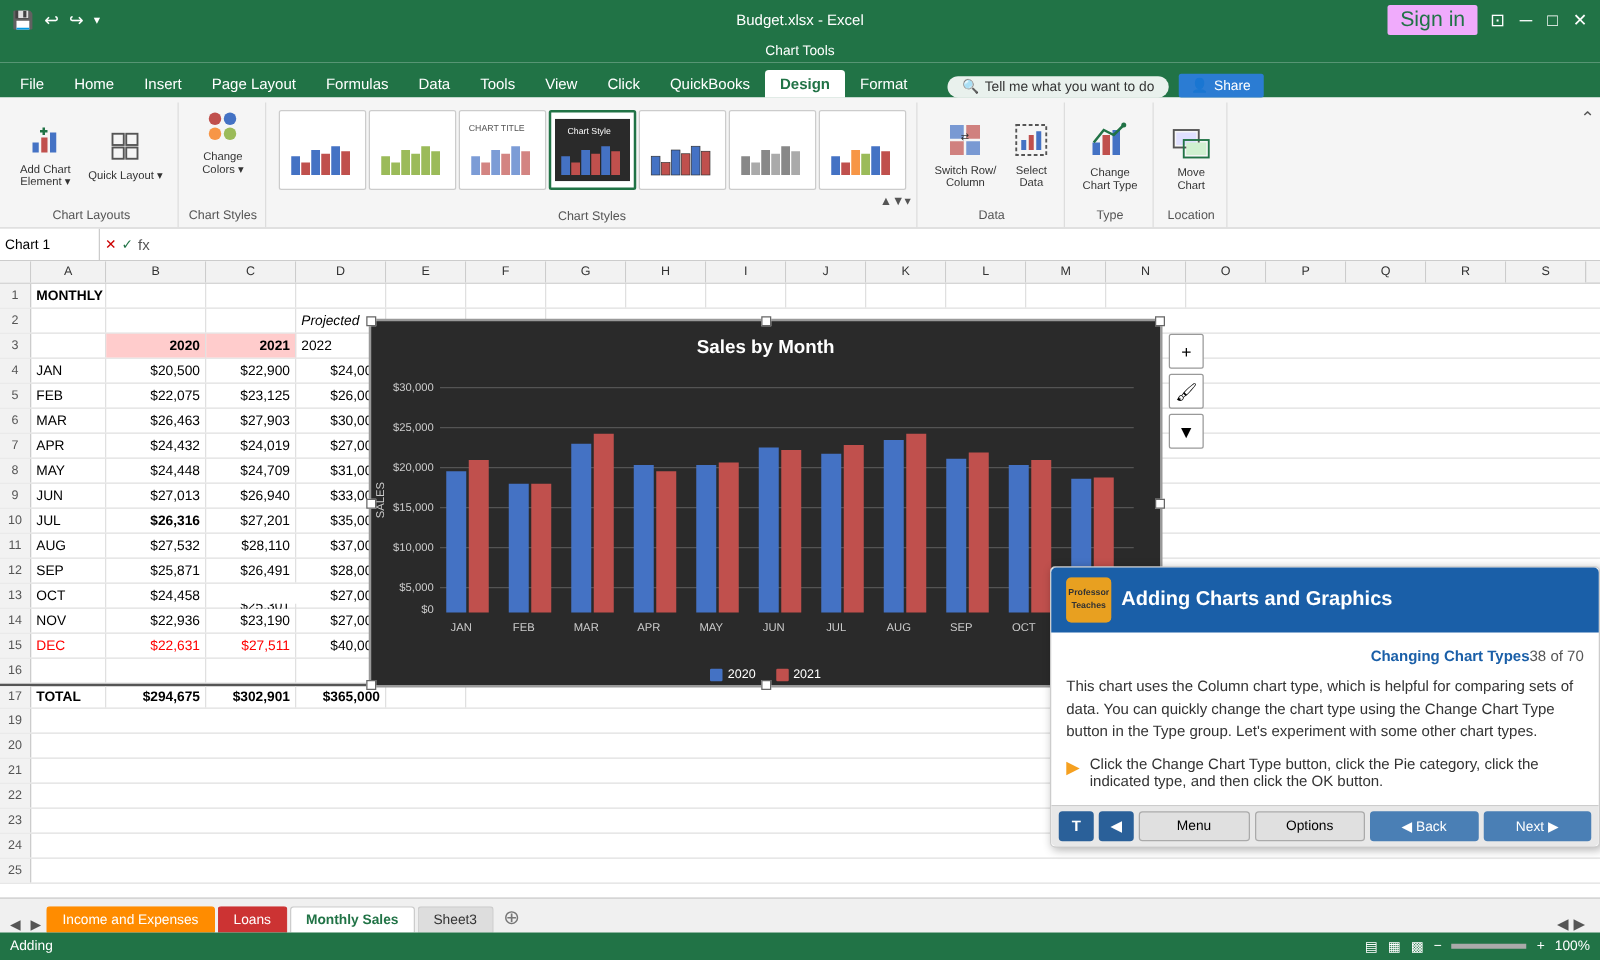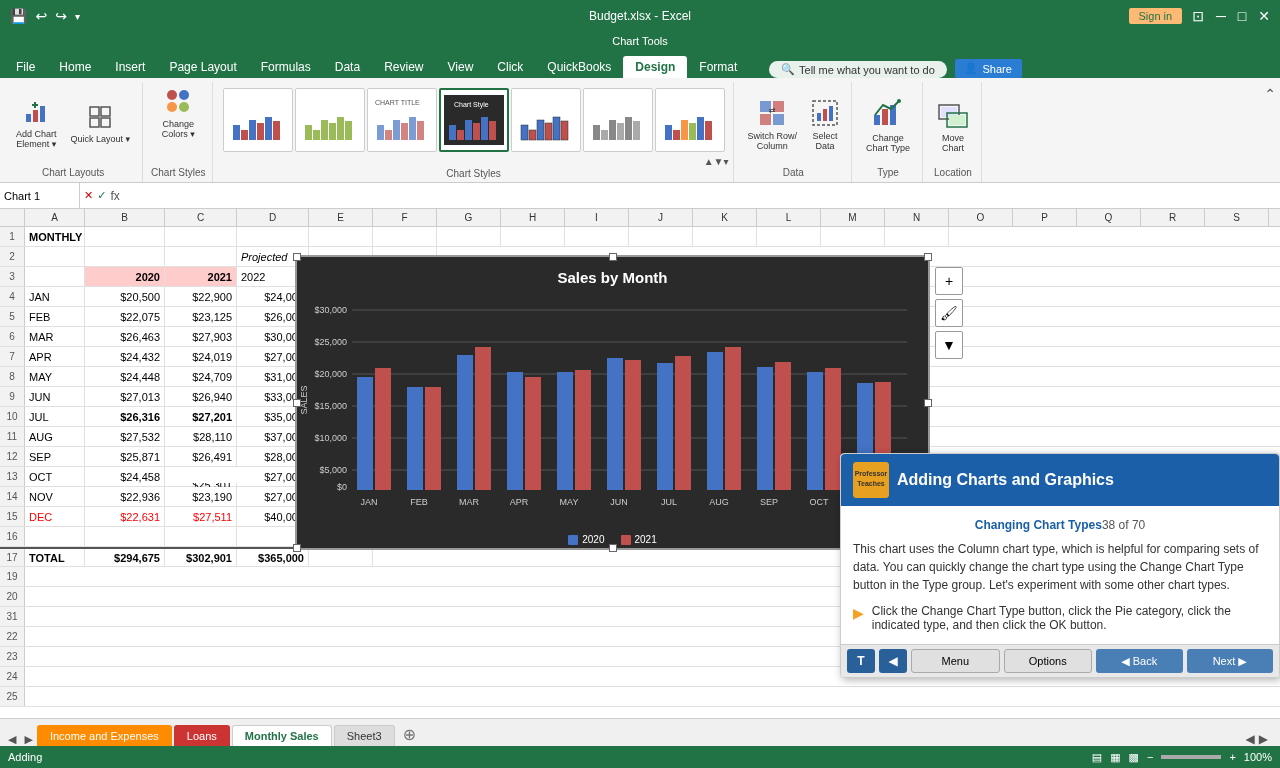--- a/index.html
+++ b/index.html
@@ -315,21 +315,21 @@
       font-size: 11px;
     }
     #panel-title {
       font-size: 16px;
       font-weight: bold;
       color: white;
     }
     #panel-body { padding: 12px; }
     #panel-subtitle {
       display: flex;
-      justify-content: center;
+      justify-content: flex-end;
       margin-bottom: 8px;
     }
     #panel-subtitle .topic { font-weight: bold; color: #1a5fa8; font-size: 12px; }
     #panel-subtitle .progress { font-size: 12px; color: #555; }
     #panel-text { font-size: 12px; color: #333; line-height: 1.5; margin-bottom: 10px; }
     #panel-instruction { display: flex; align-items: flex-start; gap: 8px; font-size: 12px; color: #333; }
     #panel-instruction .bullet { color: #f5a020; font-size: 14px; margin-top: 1px; }
 
     
     #status-bar {
@@ -399,40 +399,40 @@
 
 <div id="title-bar">
   <div class="left-icons">
     <span class="tb-icon">💾</span>
     <span class="tb-icon">↩</span>
     <span class="tb-icon">↪</span>
     <span class="tb-icon" style="font-size:10px;">▾</span>
   </div>
   <span style="position:absolute;left:50%;transform:translateX(-50%);font-size:12px;color:white;">Budget.xlsx - Excel</span>
   <div class="right-icons">
-    <button style="background:#fdba74;color:#217346;border:none;border-radius:2px;padding:2px 10px;font-size:11px;cursor:pointer;">Sign in</button>
+    <button style="background:#f0abfc;color:#217346;border:none;border-radius:2px;padding:2px 10px;font-size:17px;cursor:pointer;">Sign in</button>
     <span class="tb-icon">⊡</span>
     <span class="tb-icon">─</span>
     <span class="tb-icon">□</span>
     <span class="tb-icon">✕</span>
   </div>
 </div>
 
 <div id="chart-tools-bar">
   <span>Chart Tools</span>
 </div>
 
 <div id="ribbon-tabs">
   <div class="ribbon-tab">File</div>
   <div class="ribbon-tab">Home</div>
   <div class="ribbon-tab">Insert</div>
   <div class="ribbon-tab">Page Layout</div>
   <div class="ribbon-tab">Formulas</div>
   <div class="ribbon-tab">Data</div>
-  <div class="ribbon-tab">Review</div>
+  <div class="ribbon-tab">Tools</div>
   <div class="ribbon-tab">View</div>
   <div class="ribbon-tab">Click</div>
   <div class="ribbon-tab">QuickBooks</div>
   <div class="ribbon-tab active">Design</div>
   <div class="ribbon-tab">Format</div>
   <div style="margin-left:20px;background:rgba(255,255,255,0.9);border-radius:12px;padding:2px 12px;display:flex;align-items:center;gap:4px;font-size:11px;color:#333;cursor:pointer;">
     <span>🔍</span>
     <span>Tell me what you want to do</span>
   </div>
   <div style="margin-left:8px;background:#2b7cd3;border-radius:2px;padding:3px 10px;color:white;font-size:11px;cursor:pointer;display:flex;align-items:center;gap:4px;">
@@ -763,21 +763,21 @@
         <div class="sheet-cell" style="width:60px;min-width:60px;">JUN</div>
         <div class="sheet-cell right" style="width:80px;min-width:80px;">$27,013</div>
         <div class="sheet-cell right" style="width:72px;min-width:72px;">$26,940</div>
         <div class="sheet-cell right" style="width:72px;min-width:72px;">$33,000</div>
         <div class="sheet-cell"></div>
       </div>
       <div class="sheet-row">
         <div class="sheet-cell row-num">10</div>
         <div class="sheet-cell" style="width:60px;min-width:60px;">JUL</div>
         <div class="sheet-cell right" style="width:80px;min-width:80px;font-weight:bold;">$26,316</div>
-        <div class="sheet-cell right" style="width:72px;min-width:72px;font-weight:bold;">$27,201</div>
+        <div class="sheet-cell right" style="width:72px;min-width:72px;">$27,201</div>
         <div class="sheet-cell right" style="width:72px;min-width:72px;">$35,000</div>
         <div class="sheet-cell"></div>
       </div>
       <div class="sheet-row">
         <div class="sheet-cell row-num">11</div>
         <div class="sheet-cell" style="width:60px;min-width:60px;">AUG</div>
         <div class="sheet-cell right" style="width:80px;min-width:80px;">$27,532</div>
         <div class="sheet-cell right" style="width:72px;min-width:72px;">$28,110</div>
         <div class="sheet-cell right" style="width:72px;min-width:72px;">$37,000</div>
         <div class="sheet-cell"></div>
@@ -831,21 +831,21 @@
         <div class="sheet-cell"></div>
       </div>
 
       <div class="sheet-row">
           <div class="sheet-cell row-num">19</div>
         </div>
       <div class="sheet-row">
           <div class="sheet-cell row-num">20</div>
         </div>
       <div class="sheet-row">
-          <div class="sheet-cell row-num">31</div>
+          <div class="sheet-cell row-num">21</div>
         </div>
       <div class="sheet-row">
           <div class="sheet-cell row-num">22</div>
         </div>
       <div class="sheet-row">
           <div class="sheet-cell row-num">23</div>
         </div>
       <div class="sheet-row">
           <div class="sheet-cell row-num">24</div>
         </div>

